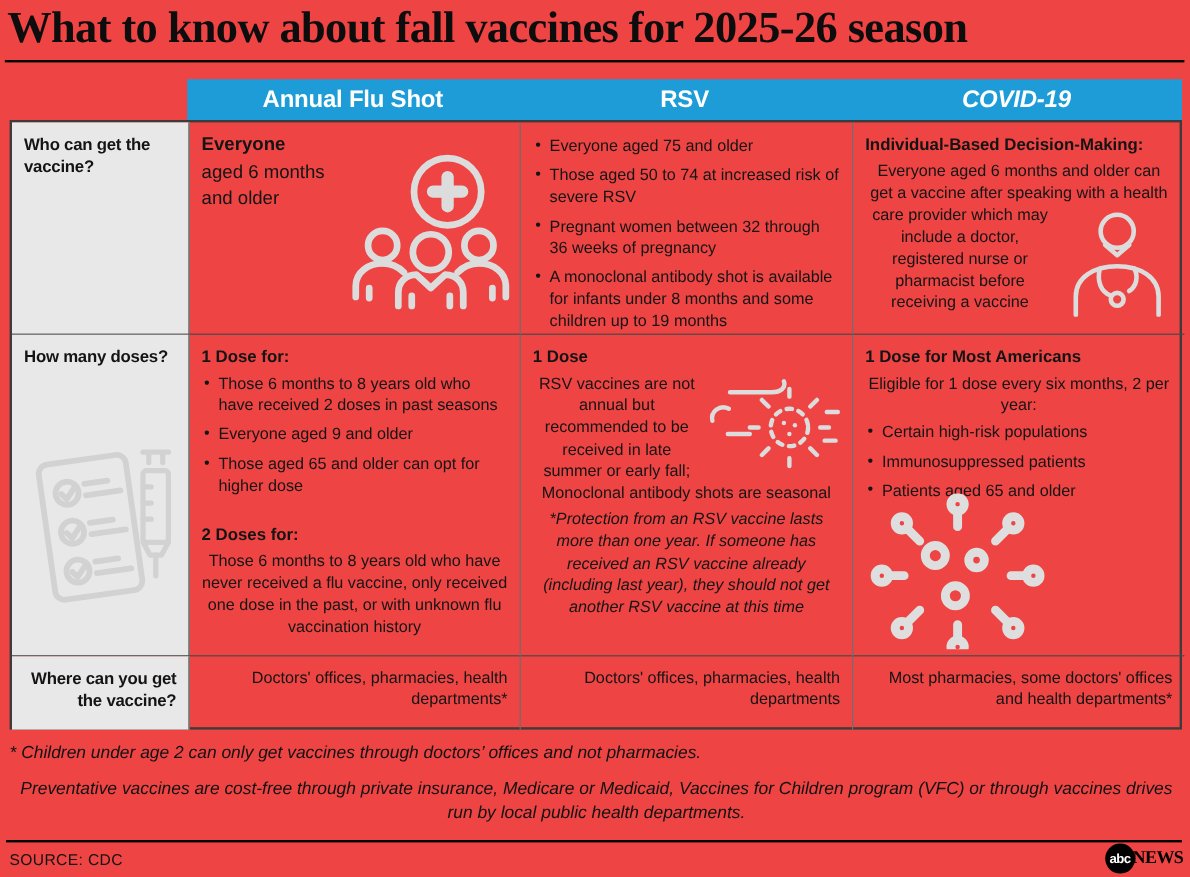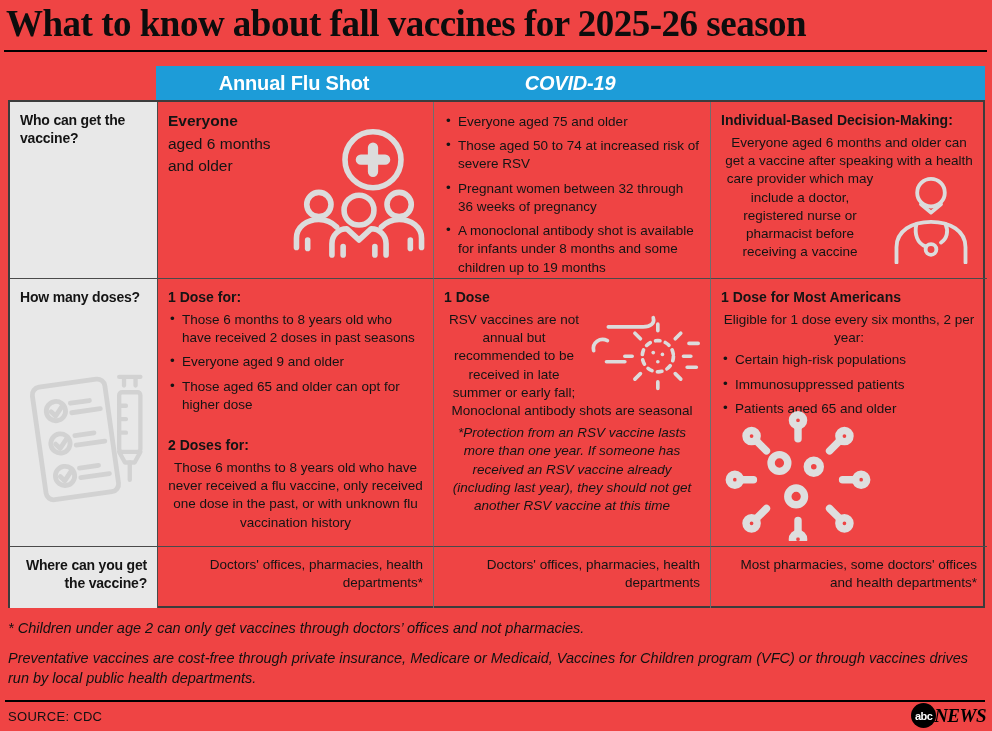--- a/index.html
+++ b/index.html
@@ -58,46 +58,47 @@
 
   
   .icon{position:absolute;pointer-events:none;}
   .icon-flu-people{right:4px;top:22px;}
   .icon-doctor-float{float:right;width:92px;height:92px;margin:2px 0 0 6px;shape-margin:4px;}
   .icon-wind-virus-float{float:right;width:110px;height:80px;margin:2px 0 2px 6px;}
   .icon-checklist{left:10px;top:76px;}
   .icon-virus{left:12px;top:132px;}
 
   
-  .footnote{position:absolute;left:8px;font-style:italic;font-size:14.5px;color:#111;}
+  .footnote{position:absolute;left:8px;font-style:italic;font-size:14.5px;color:#111;text-align:center;}
   .fn1{top:620px;}
   .fn2{top:648px;width:978px;line-height:1.4;}
   .bottom-rule{position:absolute;top:700px;left:5px;width:980px;border-top:2px solid #000;}
   .source-line{position:absolute;top:709px;left:8px;font-size:13px;letter-spacing:0.3px;color:#111;}
   .logo{position:absolute;top:703px;right:6px;display:flex;align-items:center;}
   .logo-circle{
     width:25px;height:25px;border-radius:50%;background:#000;color:#fff;
     display:flex;align-items:center;justify-content:center;
     font-size:11px;font-weight:700;letter-spacing:-0.5px;z-index:2;
   }
   .logo-news{
     font-family:"Liberation Serif","DejaVu Serif",serif;font-weight:700;
-    font-size:19px;letter-spacing:-0.5px;color:#000;margin-left:-2px;font-style:italic;
+    font-size:15px;letter-spacing:-0.5px;color:#000;margin-left:-2px;
   }
 </style>
 </head>
 <body>
 
 <div class="page">
 
   <div class="main-title">What to know about fall vaccines for 2025-26 season</div>
   <div class="title-rule"></div>
 
   <div class="col-header-bar">
     <div class="col-header c1">Annual Flu Shot</div>
+    <div class="col-header c2">RSV</div>
     <div class="col-header c3">COVID-19</div>
   </div>
 
   <div class="vax-table">
 
     <div class="cell row-label">Who can get the vaccine?</div>
 
     <div class="cell">
       <div class="lead-bold">Everyone</div>
       <div class="lead-line">aged 6 months</div>

